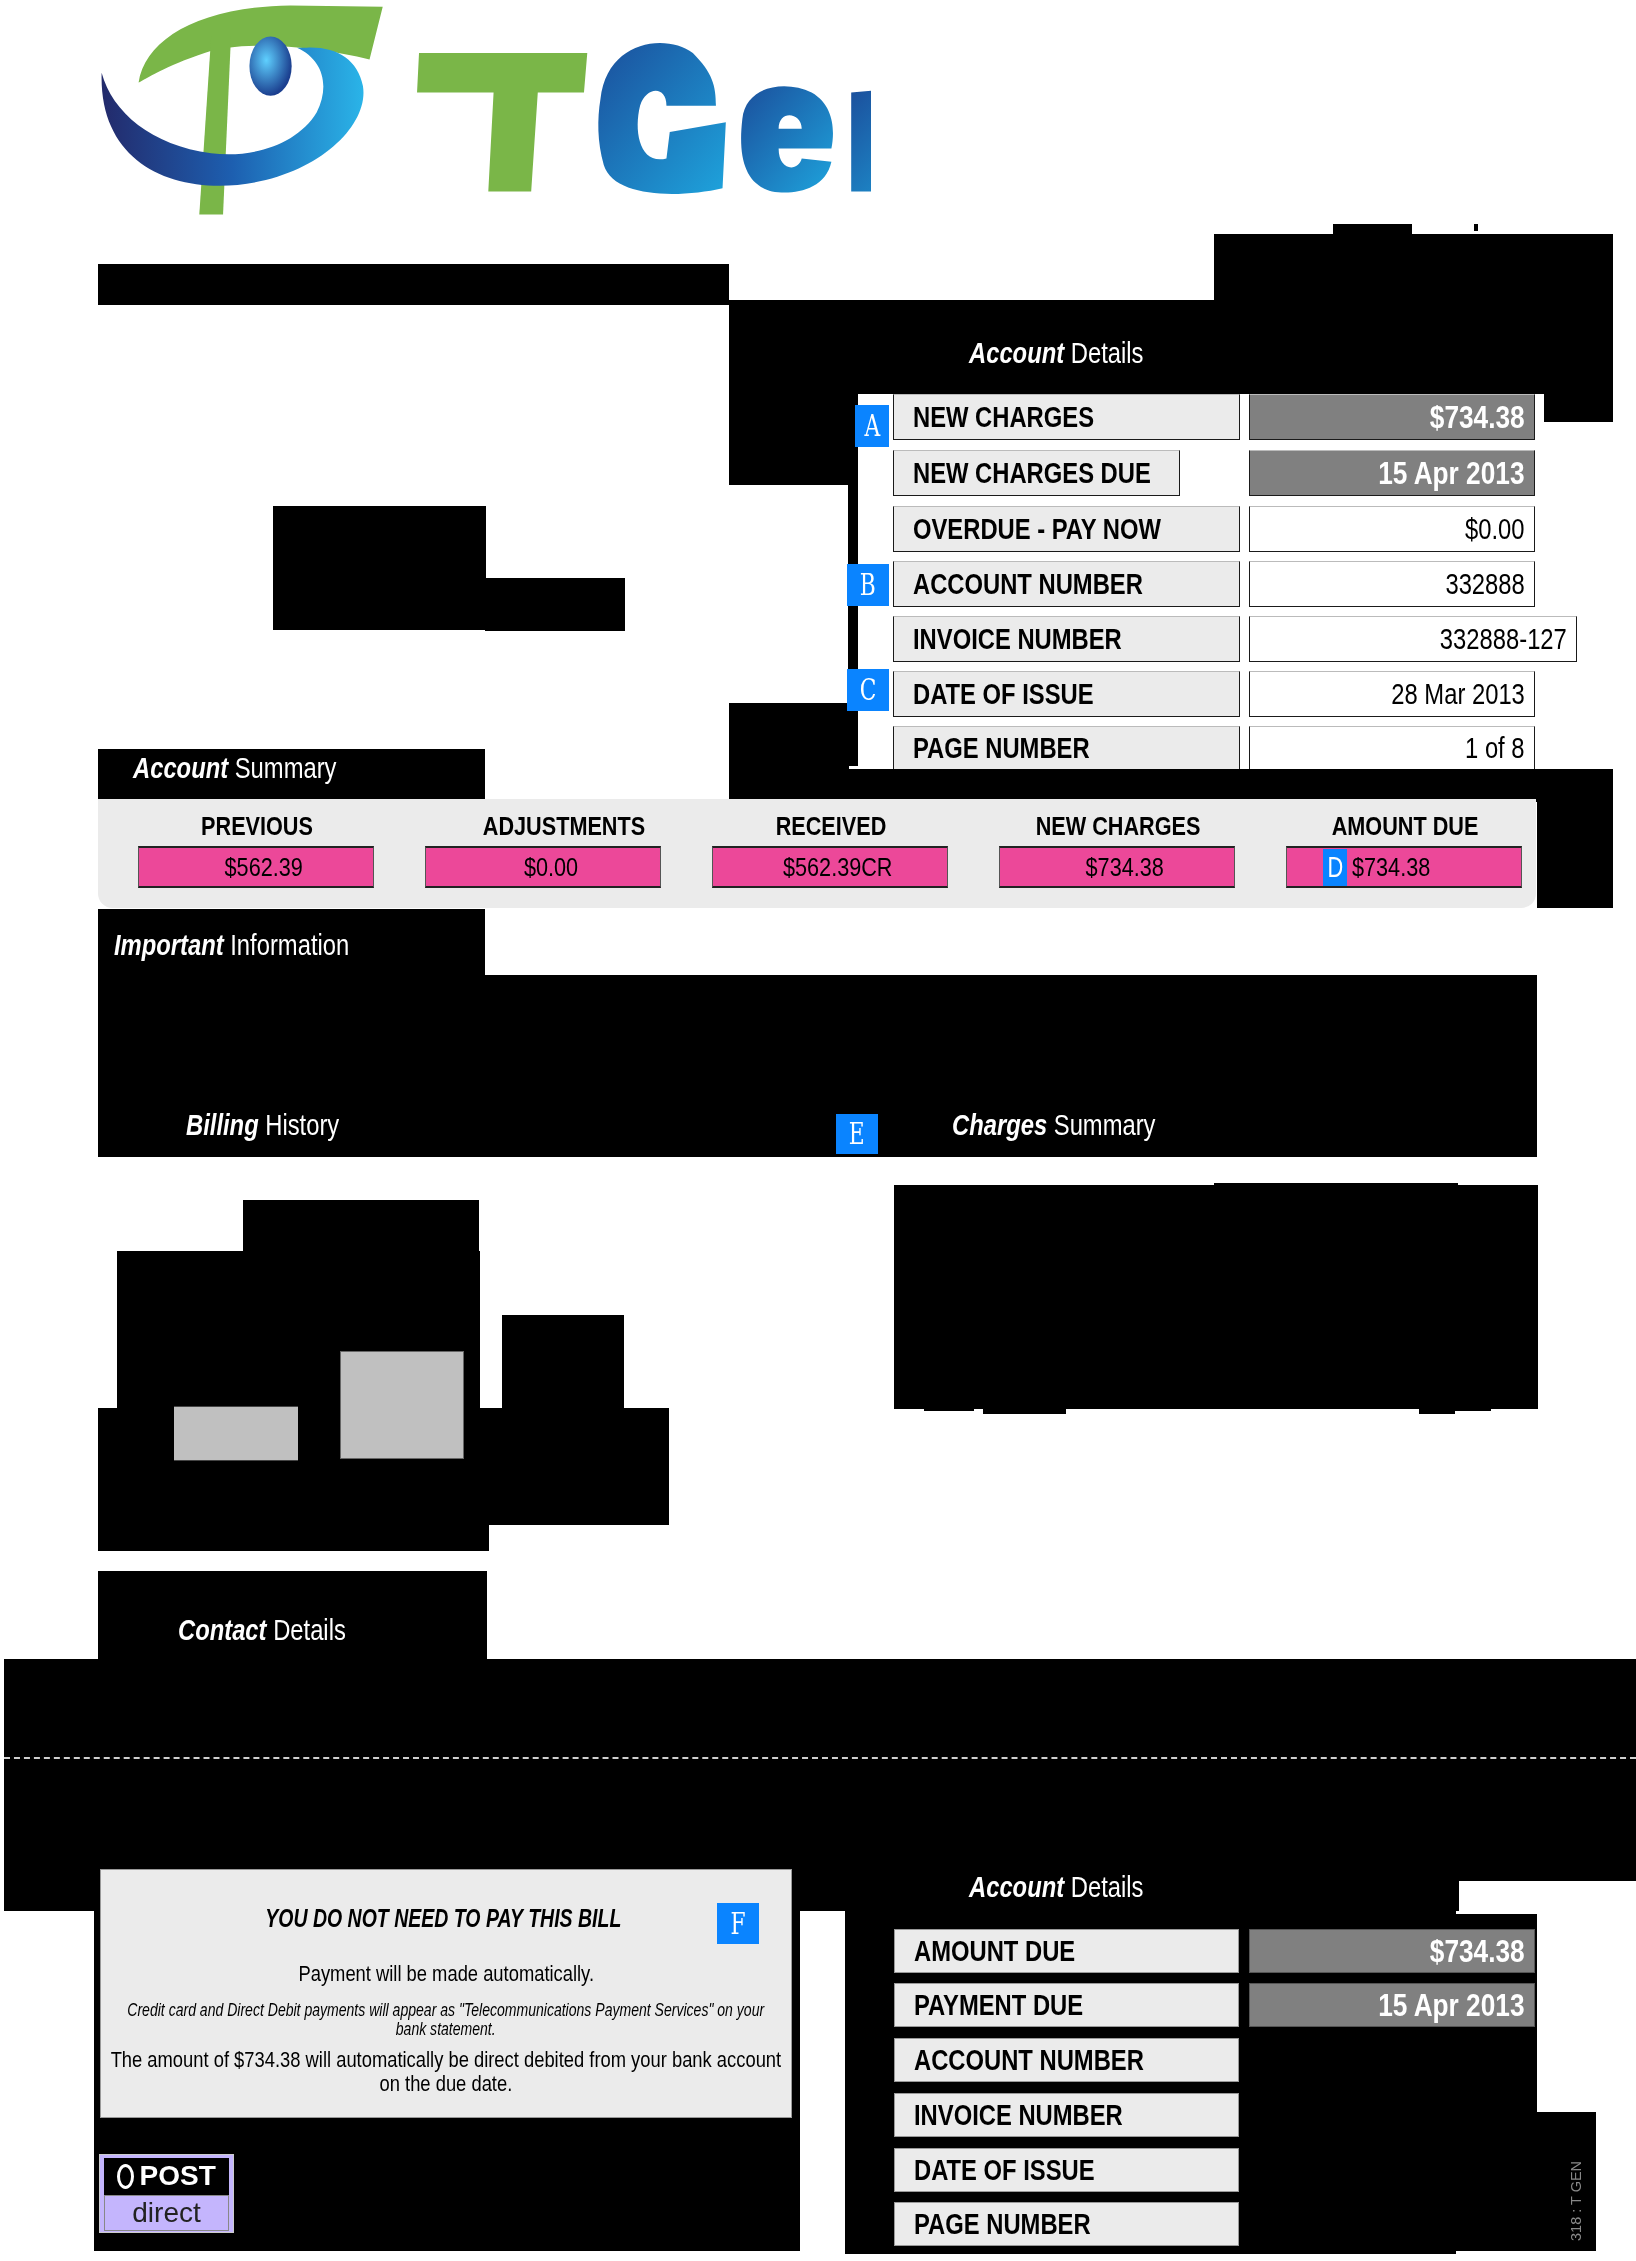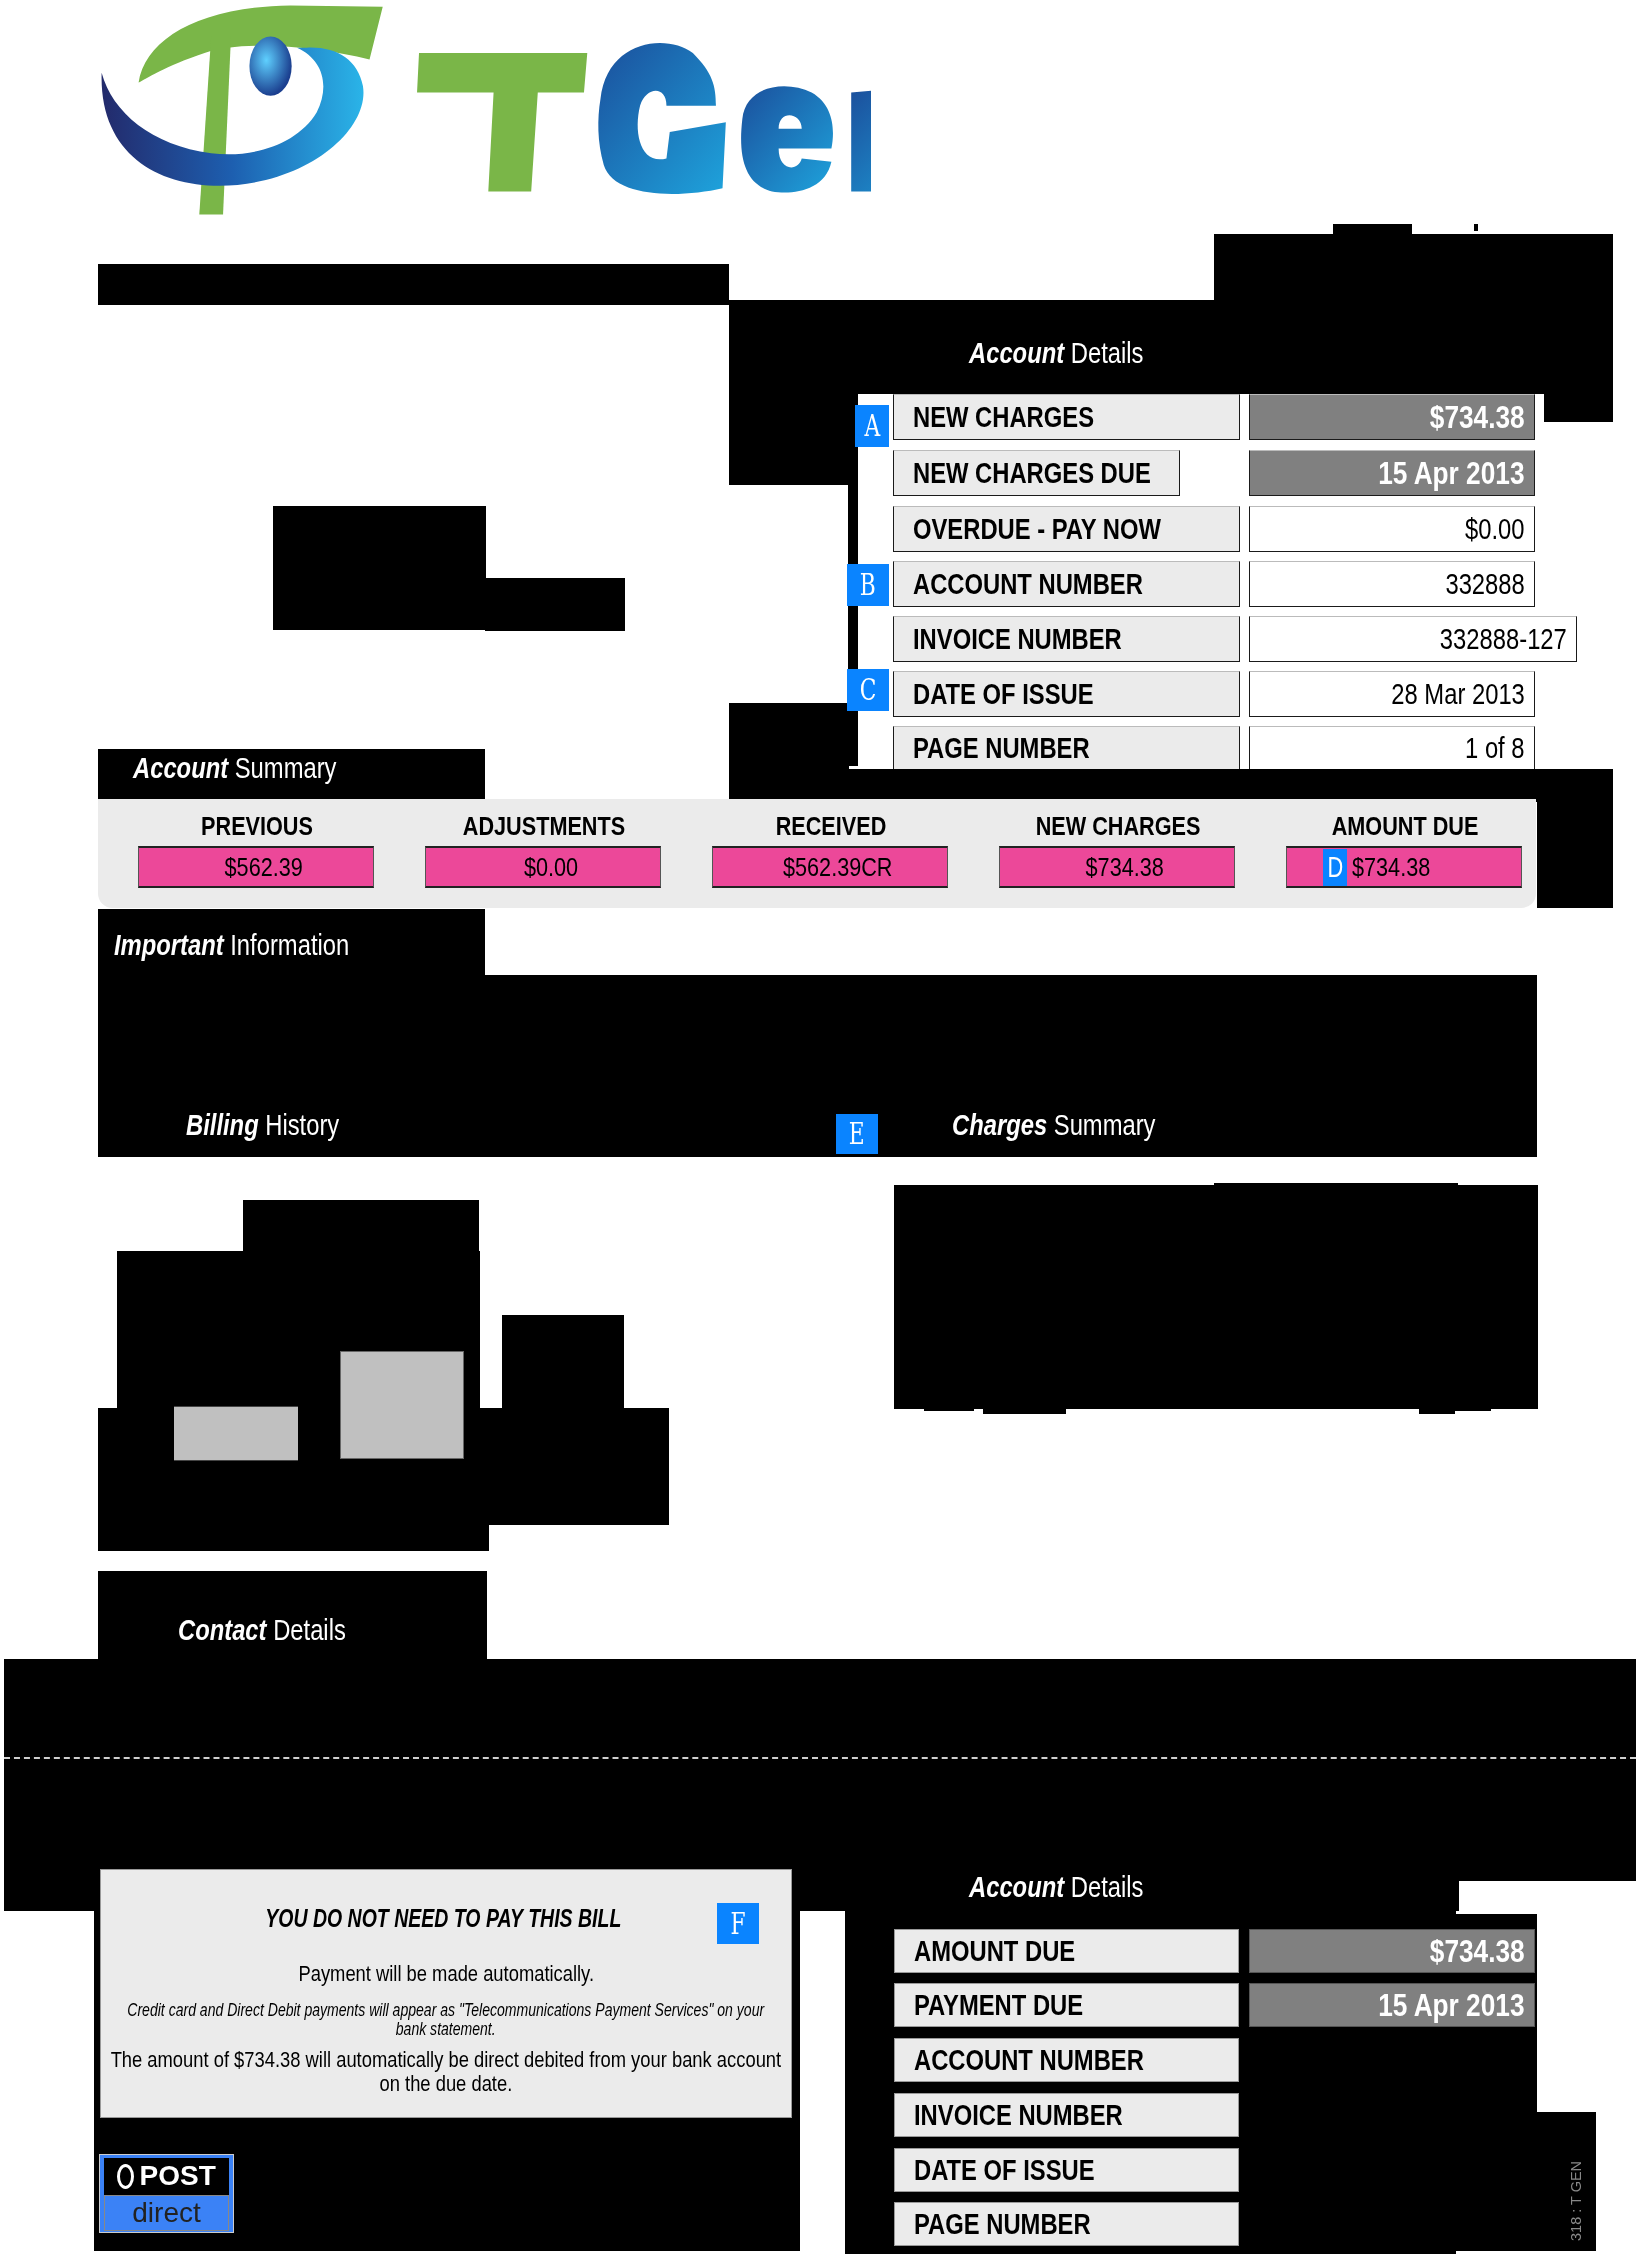--- a/index.html
+++ b/index.html
@@ -148,21 +148,21 @@
 
 <div class="abs" style="left:98px;top:799px;width:1438px;height:109px;background:#ebebeb;border-radius:0 0 14.5px 14.5px;"></div>
 
 <div class="sum-col" style="left:138px;top:811px;">
     <div class="sum-head">PREVIOUS</div>
   </div>
 <div class="sum-box" style="left:138px;top:846px;">
     <span class="t">$562.39</span>
   </div>
 
-<div class="sum-col" style="left:425px;top:811px;">
+<div class="sum-col" style="left:445px;top:811px;">
     <div class="sum-head">ADJUSTMENTS</div>
   </div>
 <div class="sum-box" style="left:425px;top:846px;">
     <span class="t">$0.00</span>
   </div>
 
 <div class="sum-col" style="left:712px;top:811px;">
     <div class="sum-head">RECEIVED</div>
   </div>
 <div class="sum-box" style="left:712px;top:846px;">
@@ -243,21 +243,21 @@
     <span style="display:inline-block;transform:scaleX(0.78);width:128%;margin-left:-14%;">Credit card and Direct Debit payments will appear as "Telecommunications Payment Services" on your bank statement.</span>
   </div>
   <div style="position:absolute;left:0;right:0;top:91px;font-size:22.4px;white-space:nowrap;">
     <span style="display:inline-block;transform:scaleX(0.82);">Payment will be made automatically.</span>
   </div>
   <div style="position:absolute;left:0;right:0;top:178px;font-size:22.4px;line-height:24px;">
     <span style="display:inline-block;transform:scaleX(0.82);width:122%;margin-left:-11%;">The amount of $734.38 will automatically be direct debited from your bank account on the due date.</span>
   </div>
 </div>
 
-<div class="abs" style="left:99px;top:2154px;width:135px;height:79px;background:#3b82f6;border:1.3px solid #ccc;box-sizing:border-box;">
+<div class="abs" style="left:99px;top:2154px;width:135px;height:79px;background:#c4b5fd;border:1.3px solid #ccc;box-sizing:border-box;">
   <div style="position:absolute;left:4px;top:2.6px;right:4px;height:37px;background:#000;color:#fff;font-weight:bold;font-size:28px;display:flex;align-items:center;justify-content:center;">
     <span style="display:inline-block;width:17px;height:25px;border-radius:50%;border:3.3px solid #fff;box-sizing:border-box;margin-right:5.3px;"></span>
     <span>POST</span>
   </div>
   <div style="position:absolute;left:4px;right:4px;top:40px;height:34px;border:0.7px solid #888;font-size:28px;color:#222;text-align:center;line-height:33px;">direct</div>
 </div>
 
 <div class="blk" style="left:845px;top:1878px;width:611px;height:376px;"></div>
 <div class="blk" style="left:845px;top:1914px;width:692px;height:224px;"></div>
 <div class="blk" style="left:845px;top:2112px;width:751px;height:139px;"></div>

